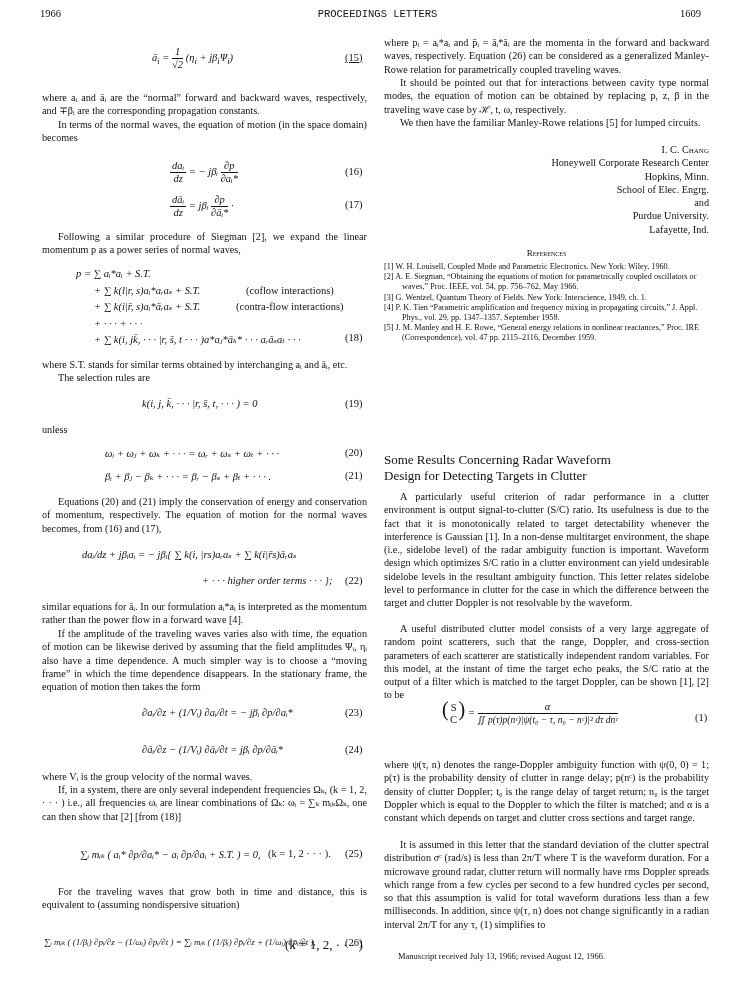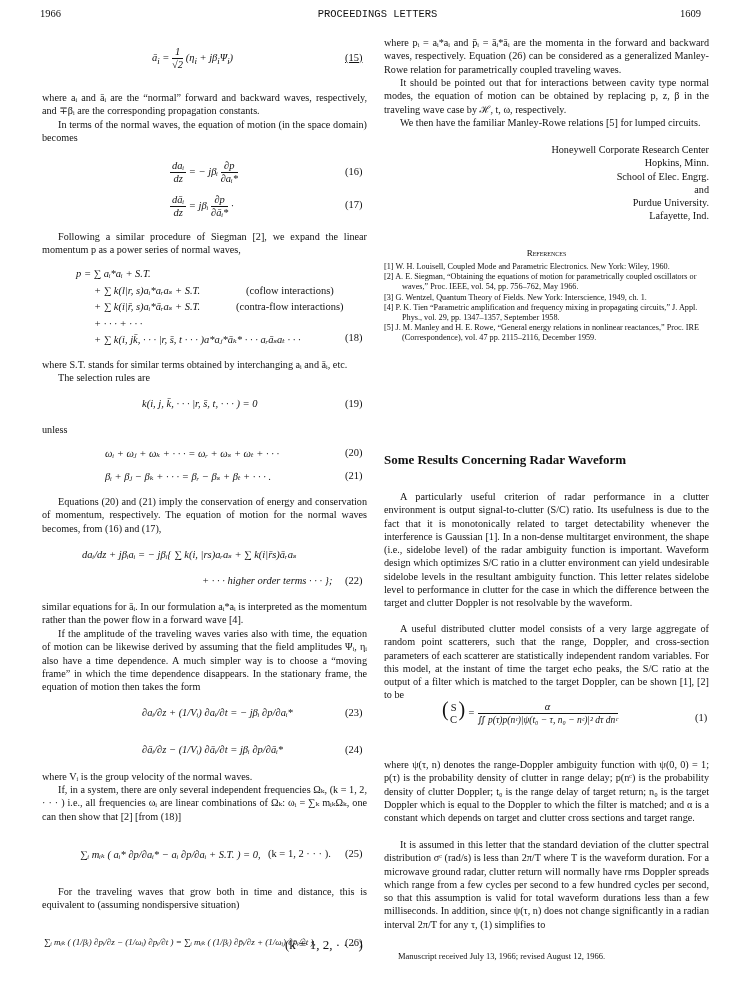--- a/index.html
+++ b/index.html
@@ -8,21 +8,21 @@
   .abs { position: absolute; }
   .hdr { font-size: 10.5px; top: 8px; }
   .p { font-size: 10.2px; line-height: 13.3px; text-align: justify; }
   .ind { text-indent: 16px; }
   .eq { font-size: 10.5px; font-style: italic; white-space: nowrap; }
   .eqn { font-size: 10.5px; position: absolute; white-space: nowrap; }
   .right { text-align: right; }
   .refs { font-size: 8.2px; line-height: 10.2px; }
   .ref { padding-left: 18px; text-indent: -18px; }
   .sc { font-variant: small-caps; }
-  .title { font-size: 13px; font-weight: bold; line-height: 16px; }
+  .title { font-size: 13px; font-weight: normal; line-height: 16px; }
   .frac { display: inline-block; vertical-align: middle; text-align: center; }
   .frac > span { display: block; line-height: 12px; }
   .frac > span.num { border-bottom: 1px solid #111; padding: 0 2px; }
   .foot { font-size: 8.5px; }
 </style>
 </head>
 <body>
 
 <div class="abs hdr" style="left:40px;">1966</div>
 <div class="abs hdr" style="left:0; width:755px; text-align:center;font-family:Liberation Mono, monospace;">PROCEEDINGS LETTERS</div>
@@ -108,40 +108,42 @@
   <div class="abs eq" style="left:285px; top:937px; font-size:13px; font-style:normal;">(k = 1, 2, · · · )</div>
   <div class="eqn" style="left:345px; top:937px;">(26)</div>
 </div>
 
 <div>
   <div class="abs p" style="left:384px; top:36px; width:325px;">where pᵢ = aᵢ*aᵢ and p̄ᵢ = āᵢ*āᵢ are the momenta in the forward and backward waves, respectively. Equation (26) can be considered as a generalized Manley-Rowe relation for parametrically coupled traveling waves.</div>
   <div class="abs p ind" style="left:384px; top:76px; width:325px;">It should be pointed out that for interactions between cavity type normal modes, the equation of motion can be obtained by replacing p, z, β in the traveling wave case by ℋ, t, ω, respectively.</div>
   <div class="abs p ind" style="left:384px; top:116px; width:325px;">We then have the familiar Manley-Rowe relations [5] for lumped circuits.</div>
 
   <div class="abs p right" style="left:384px; top:143px; width:325px;">
+    <div class="sc">I. C. Chang</div>
     <div>Honeywell Corporate Research Center</div>
     <div>Hopkins, Minn.</div>
     <div>School of Elec. Engrg.</div>
     <div>and</div>
     <div>Purdue University.</div>
     <div>Lafayette, Ind.</div>
   </div>
 
   <div class="abs sc" style="left:384px; top:248px; width:325px; text-align:center; font-size:9px;">References</div>
 
   <div class="abs refs" style="left:384px; top:262px; width:325px;">
     <div class="ref">[1] W. H. Louisell, Coupled Mode and Parametric Electronics. New York: Wiley, 1960.</div>
     <div class="ref">[2] A. E. Siegman, “Obtaining the equations of motion for parametrically coupled oscillators or waves,” Proc. IEEE, vol. 54, pp. 756–762, May 1966.</div>
     <div class="ref">[3] G. Wentzel, Quantum Theory of Fields. New York: Interscience, 1949, ch. 1.</div>
     <div class="ref">[4] P. K. Tien “Parametric amplification and frequency mixing in propagating circuits,” J. Appl. Phys., vol. 29, pp. 1347–1357, September 1958.</div>
     <div class="ref">[5] J. M. Manley and H. E. Rowe, “General energy relations in nonlinear reactances,” Proc. IRE (Correspondence), vol. 47 pp. 2115–2116, December 1959.</div>
   </div>
 
   <div class="abs title" style="left:384px; top:452px; width:330px;">
     <div>Some Results Concerning Radar Waveform</div>
+    <div>Design for Detecting Targets in Clutter</div>
   </div>
 
   <div class="abs p ind" style="left:384px; top:490px; width:325px;">A particularly useful criterion of radar performance in a clutter environment is output signal-to-clutter (S/C) ratio. Its usefulness is due to the fact that it is monotonically related to target detectability whenever the interference is Gaussian [1]. In a non-dense multitarget environment, the shape (i.e., sidelobe level) of the radar ambiguity function is important. Waveform design which optimizes S/C ratio in a clutter environment can yield undesirable sidelobe levels in the resultant ambiguity function. This letter relates sidelobe level to performance in clutter for the case in which the difference between the target and clutter Doppler is not resolvable by the waveform.</div>
   <div class="abs p ind" style="left:384px; top:622px; width:325px;">A useful distributed clutter model consists of a very large aggregate of random point scatterers, such that the range, Doppler, and cross-section parameters of each scatterer are statistically independent random variables. For this model, at the instant of time the target echo peaks, the S/C ratio at the output of a filter which is matched to the target Doppler, can be shown [1], [2] to be</div>
 
   <div class="abs eq" style="left:442px; top:698px;">
     <span style="font-size:20px; font-style:normal;">(</span><span class="frac" style="font-style:normal;"><span class="num" style="border:none;">S</span><span>C</span></span><span style="font-size:20px; font-style:normal;">)</span>
     =
     <span class="frac"><span class="num" style="padding:0 20px;">α</span><span style="font-size:9.5px;">∬ p(τ)p(nᶜ)|ψ(t₀ − τ, n₀ − nᶜ)|² dτ dnᶜ</span></span>
   </div>

